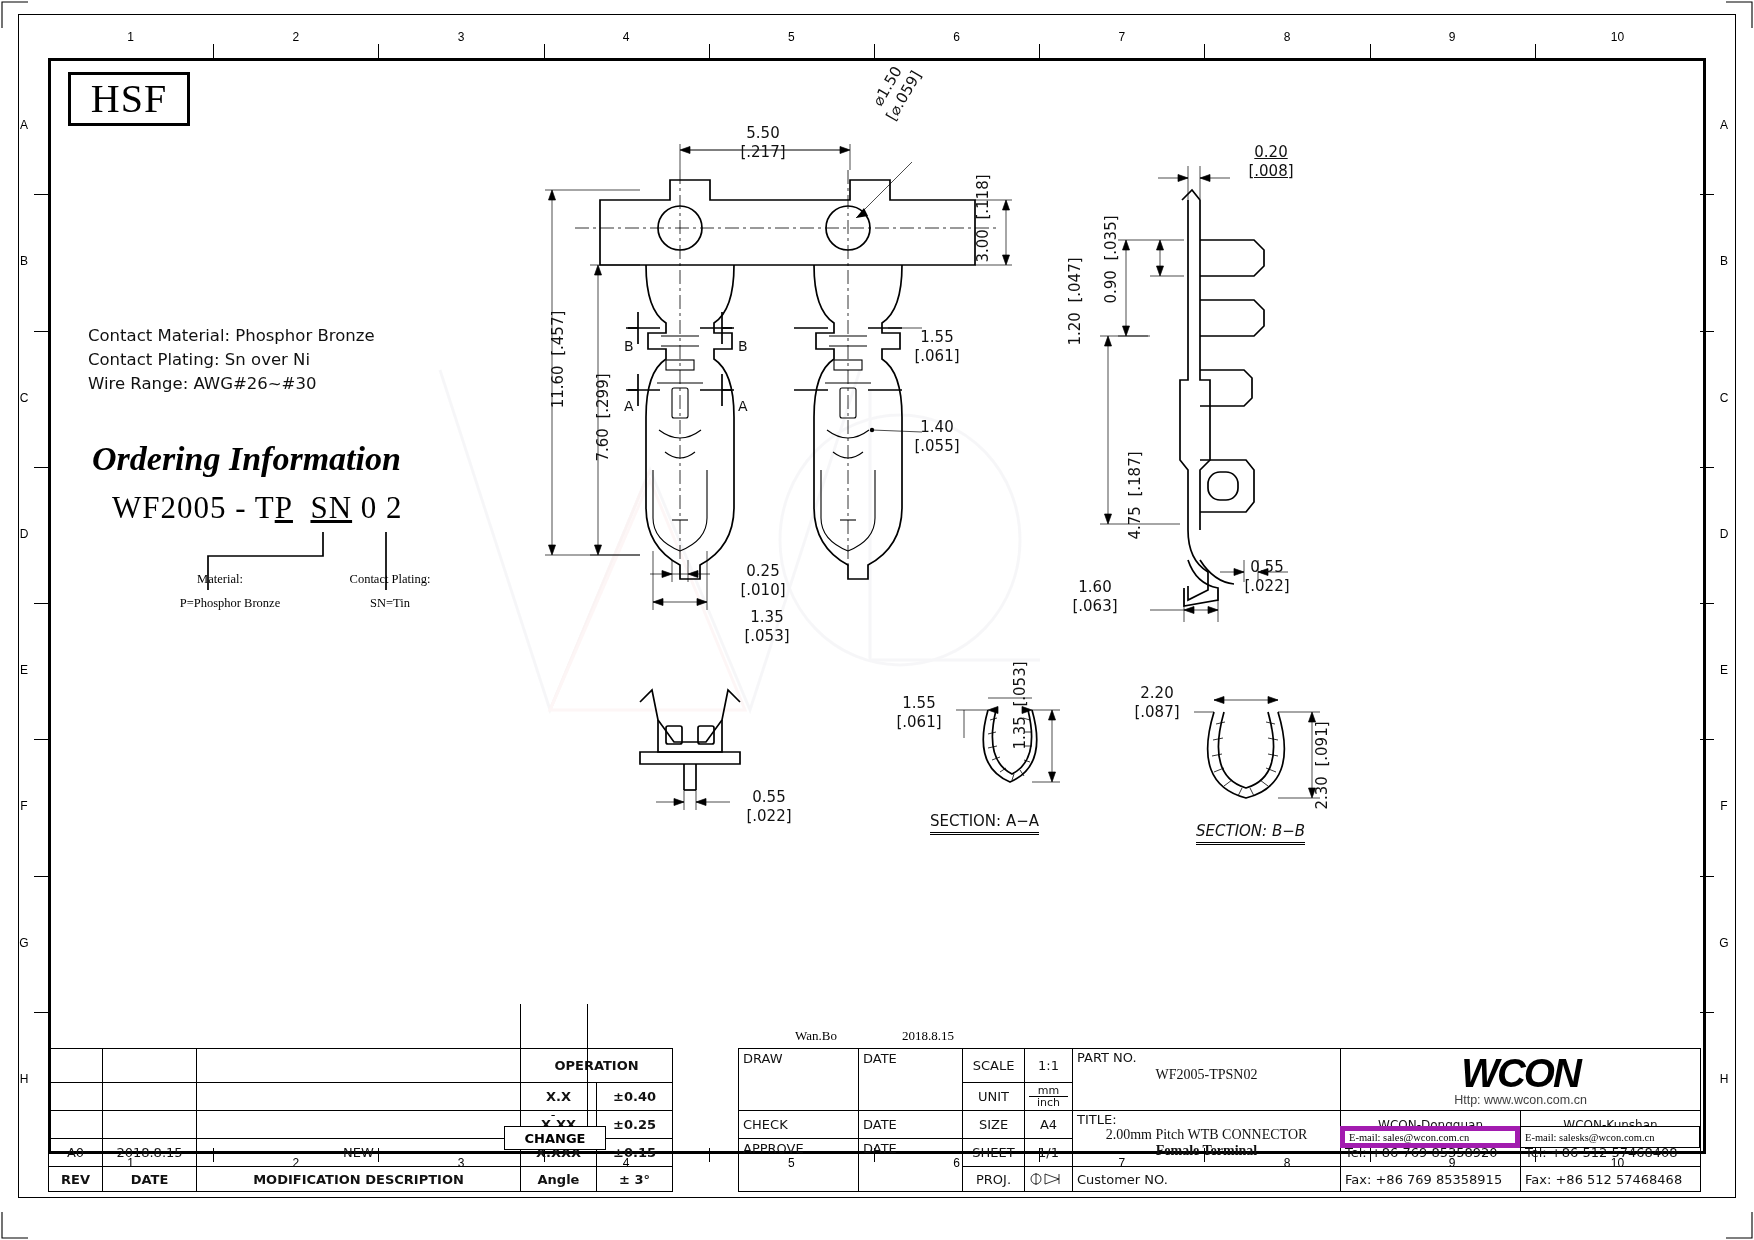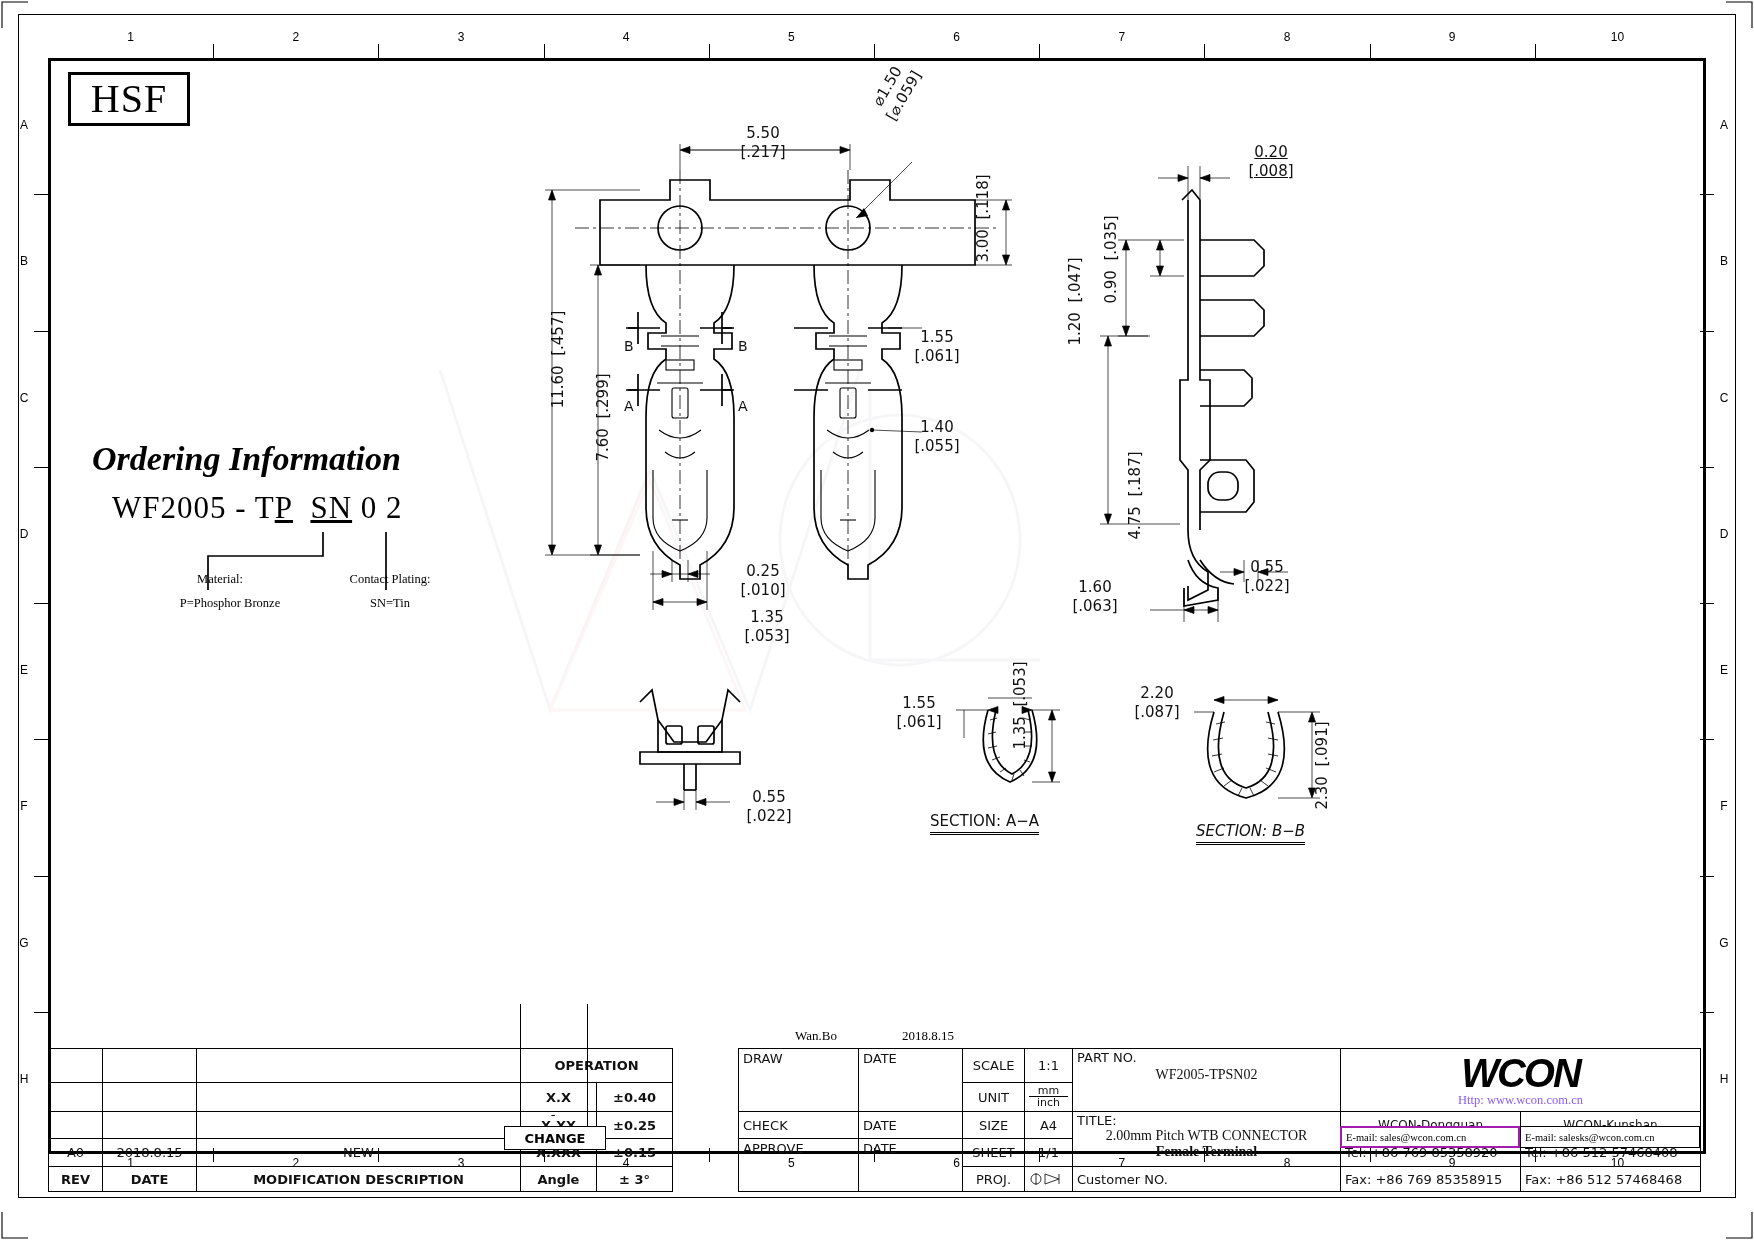--- a/index.html
+++ b/index.html
@@ -41,21 +41,21 @@
   .tb table{border-collapse:collapse;width:100%;height:100%;table-layout:fixed;margin-top:44px;}
   .tb td{border:1px solid #000;font-family:"DejaVu Sans",sans-serif;font-size:13px;color:#111;padding:0 4px;vertical-align:middle;}
   .c{text-align:center;}
   .l{text-align:left;}
   .bold{font-weight:bold;}
   .tiny{font-size:10.5px;}
   .serif{font-family:"Liberation Serif",serif;}
   .big{font-size:15px;}
 
   .wcon-logo{font-family:"Liberation Sans",sans-serif;font-weight:bold;font-style:italic;font-size:40px;letter-spacing:-2px;line-height:40px;color:#000;}
-  .wcon-url{font-family:Liberation Serif, serif;font-size:12.5px;color:#8b5cf6;}
+  .wcon-url{font-family:Liberation Sans, sans-serif;font-size:12.5px;color:#404040;}
 
   svg{display:block;}
   .s{stroke:#000;fill:none;stroke-width:1.1;}
   .s2{stroke:#000;fill:none;stroke-width:1.7;}
   .thin{stroke:#000;fill:none;stroke-width:0.8;}
   .dash{stroke:#000;fill:none;stroke-width:0.8;stroke-dasharray:14 4 3 4;}
   .ext{stroke:#000;fill:none;stroke-width:0.7;}
 </style>
 </head>
 <body>
@@ -140,20 +140,23 @@
       <div class="zone-v" style="left:16px;top:1071.875px">H</div>
       <div class="zone-v" style="left:1716px;top:1071.875px">H</div>
       <div class="tick" style="left:34px;top:1011.75px;width:14px;height:1px"></div>
       <div class="tick" style="left:1700px;top:1011.75px;width:14px;height:1px"></div>
     </div>
 
   <div class="hsf-box">
     <span>HSF</span>
   </div>
 
+  <div class="notes2"><span id="notesTxt2">Contact Material: Phosphor Bronze
+Contact Plating: Sn over Ni
+Wire Range: AWG#26~#30</span></div>
 
   <div class="order-title">Ordering Information</div>
   <div class="order-pn">
     <span>WF2005 - T</span><span class="u">P</span>&nbsp;&nbsp;<span class="u">SN</span>&nbsp;<span>0 2</span>
   </div>
 
   <svg style="position:absolute;left:90px;top:520px;width:420px;height:70px">
     <path class="s2" d="M233 12 L233 36 L118 36 L118 70"></path>
     <path class="s2" d="M296 12 L296 70"></path>
   </svg>
@@ -577,19 +580,19 @@
         <td class="l serif tiny">Fax: +86 512 57468468</td>
       </tr>
     </tbody>
       </table>
   </div>
 
   <div style="position:absolute;left:520px;top:1004px;width:66px;height:144px;border-left:1px solid #000;border-right:1px solid #000;"></div>
   <div style="position:absolute;left:520px;top:1102px;width:66px;height:24px;display:flex;align-items:center;justify-content:center;font-family:'DejaVu Sans',sans-serif;font-size:13px">-</div>
   <div style="position:absolute;left:504px;top:1126px;width:100px;height:22px;display:flex;align-items:center;justify-content:center;font-family:'DejaVu Sans',sans-serif;font-size:13px;font-weight:bold;background:#fff;border:1px solid #000;">CHANGE</div>
 
-  <div style="position:absolute;left:1340px;top:1126px;width:180px;height:22px;border:2px solid #a21caf;background:#fff;display:flex;align-items:center;padding-left:4px;font-family:'Liberation Serif',serif;font-size:10.5px;box-sizing:border-box">E-mail: sales@wcon.com.cn</div>
+  <div style="position:absolute;left:1340px;top:1126px;width:180px;height:22px;border:5px solid #a21caf;background:#fff;display:flex;align-items:center;padding-left:4px;font-family:'Liberation Serif',serif;font-size:10.5px;box-sizing:border-box">E-mail: sales@wcon.com.cn</div>
   <div style="position:absolute;left:1520px;top:1126px;width:180px;height:22px;border:1px solid #000;background:#fff;display:flex;align-items:center;padding-left:4px;font-family:'Liberation Serif',serif;font-size:10.5px;box-sizing:border-box">E-mail: salesks@wcon.com.cn</div>
 
   <div style="position:absolute;left:756px;top:1028px;width:120px;text-align:center;font-family:'Liberation Serif',serif;font-size:13px">Wan.Bo</div>
   <div style="position:absolute;left:876px;top:1028px;width:104px;text-align:center;font-family:'Liberation Serif',serif;font-size:13px">2018.8.15</div>
 
 </div>
 
 </body></html>

